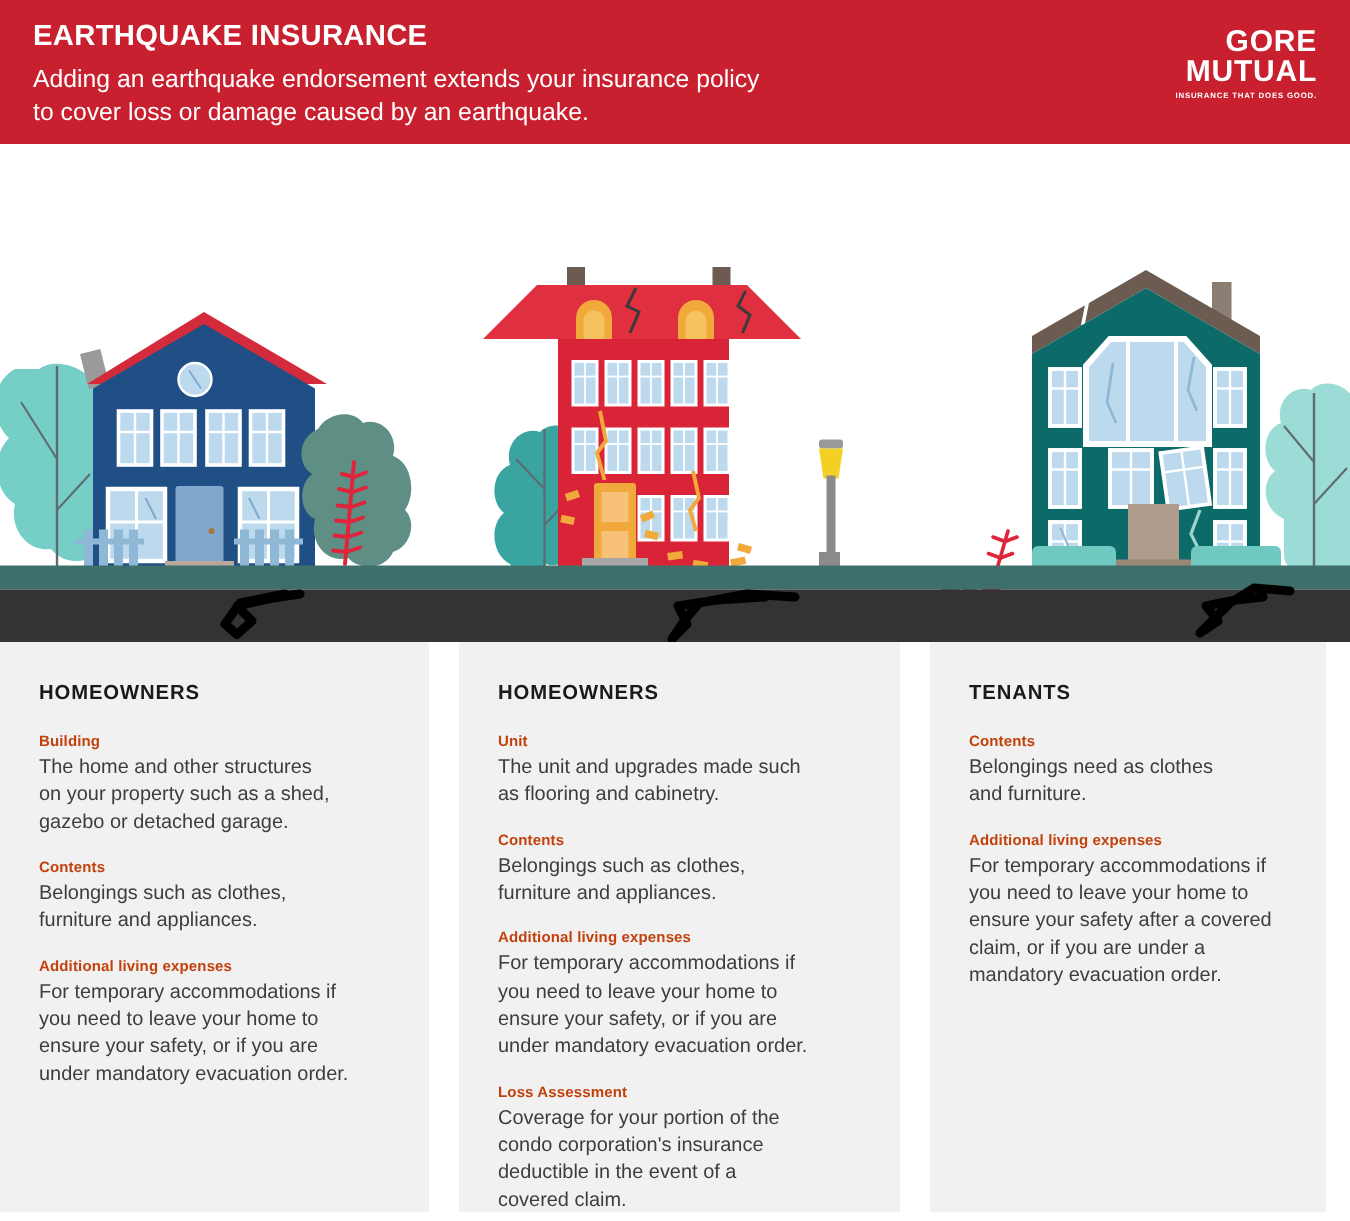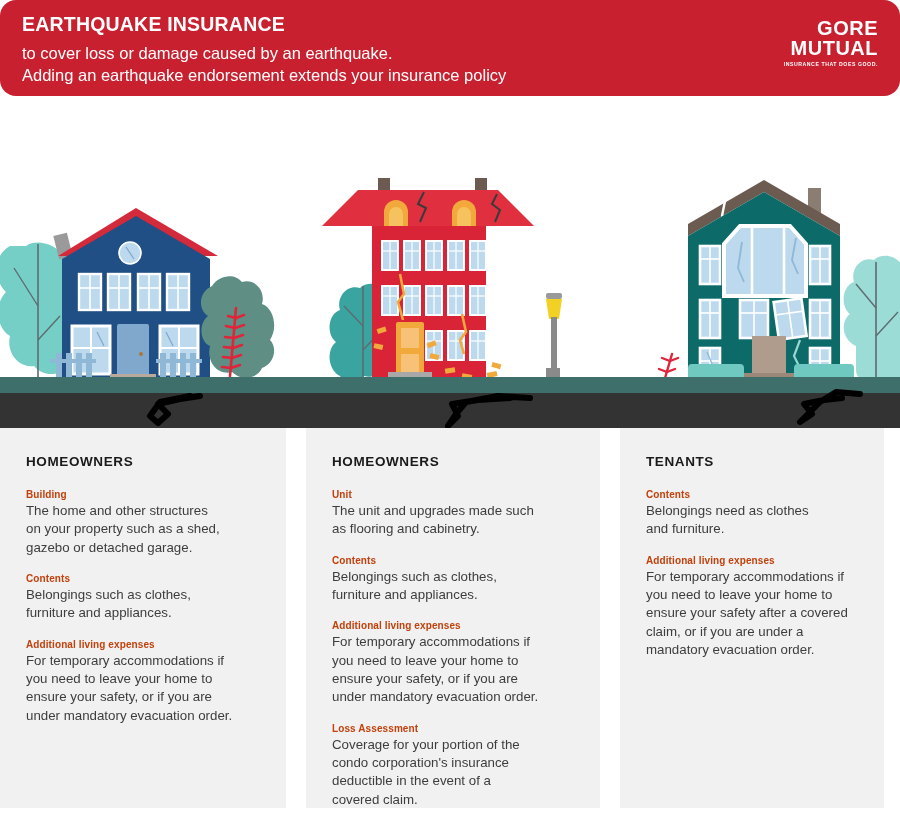--- a/index.html
+++ b/index.html
@@ -14,21 +14,20 @@
     width: 900px; height: 814px;
     background: #ffffff;
   }
 
   
   .header {
     position: absolute; left: 0; top: 0;
     width: 900px; height: 96px;
     background: #C8202F;
     color: #ffffff;
-    border-radius: 16px;
   }
   .header-text { position: absolute; left: 22px; top: 14px; }
   .header-title {
     font-size: 19.5px; font-weight: bold;
     letter-spacing: 0.2px; line-height: 1.1;
     color: #ffffff;
   }
   .header-sub {
     margin-top: 8px;
     font-size: 16.5px; font-weight: normal;
@@ -103,22 +102,22 @@
 </style>
 </head>
 <body>
 
 <div id="page">
 
   <div class="header">
     <div class="header-text">
       <div class="header-title">EARTHQUAKE INSURANCE</div>
       <div class="header-sub">
+        <span class="l2">Adding an earthquake endorsement extends your insurance policy</span>
         <span class="l2">to cover loss or damage caused by an earthquake.</span>
-        <span class="l2">Adding an earthquake endorsement extends your insurance policy</span>
       </div>
     </div>
 
     <div class="logo">
       <span class="logo-line"><span>G</span><span class="logo-o">O</span><span>RE</span></span>
       <span class="logo-line">MUTUAL</span>
       <div class="logo-tag">INSURANCE THAT DOES GOOD.</div>
     </div>
   </div>
 

